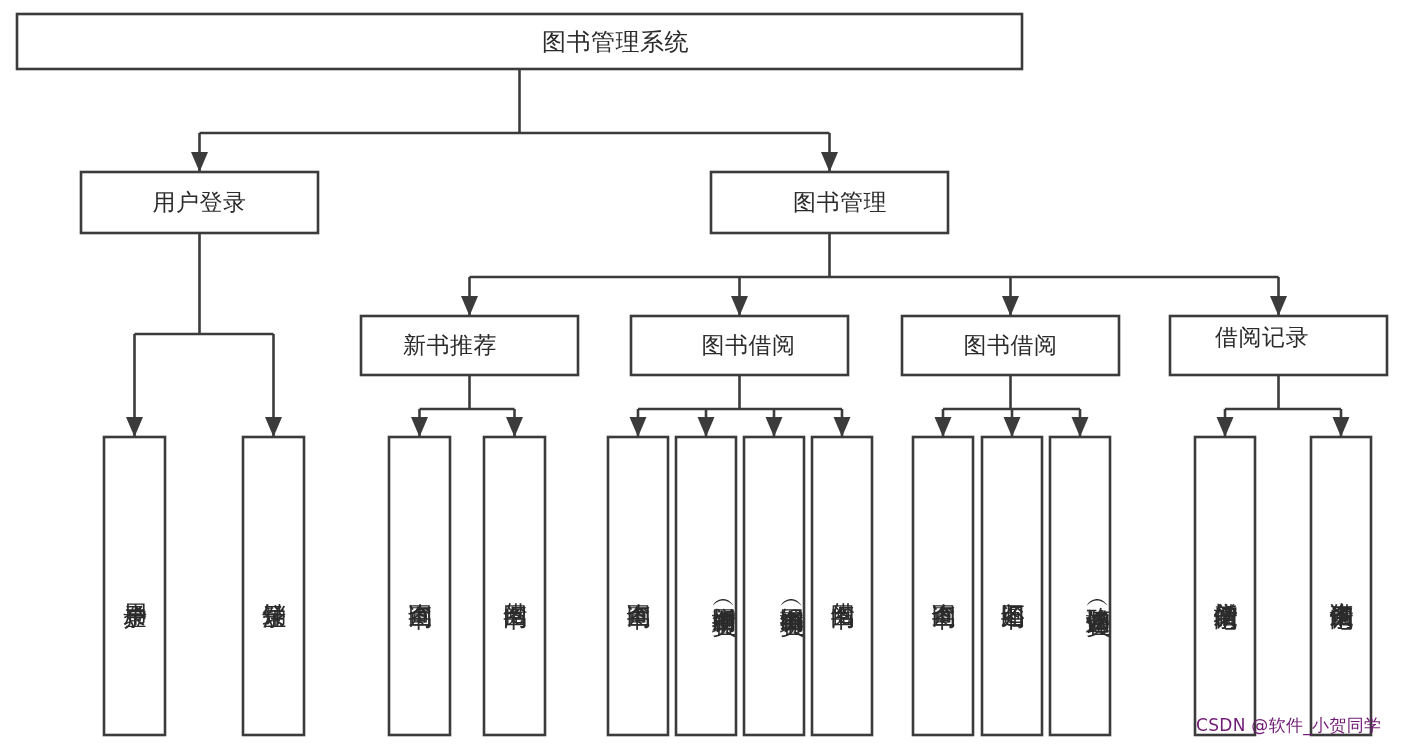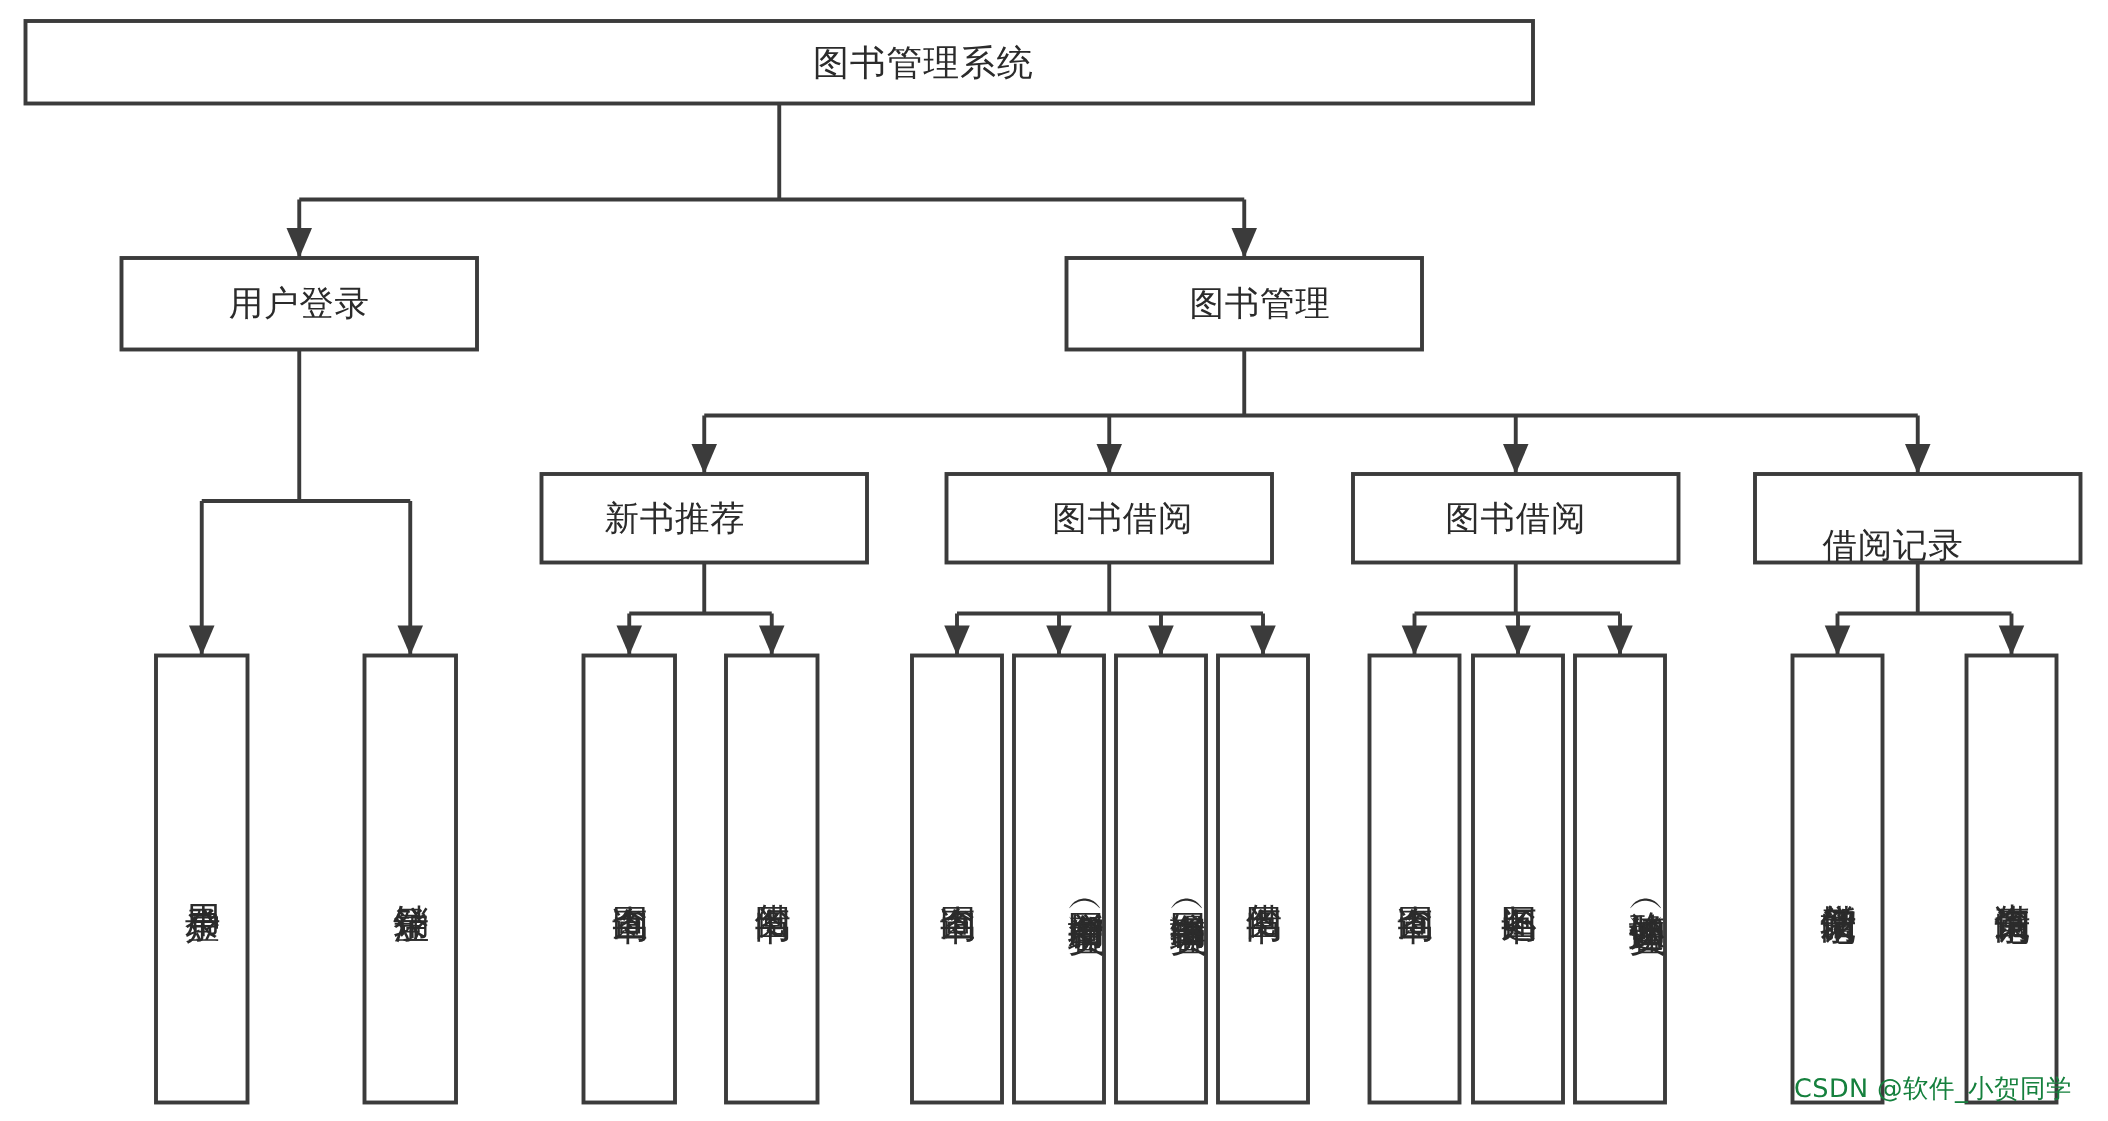--- a/index.html
+++ b/index.html
@@ -69,21 +69,21 @@
     white-space: nowrap;
     pointer-events: none;
     padding-top: 6px;
   }
   .node-label-v.center-v {
     align-items: center;
     padding-top: 0;
   }
   .watermark {
     position: absolute;
-    color: #15803d;
+    color: #701a75;
     font-size: 17px;
     white-space: nowrap;
     letter-spacing: 0.3px;
   }
 </style>
 </head>
 <body>
 
 <div id="diagram-root">
 
@@ -166,21 +166,21 @@
       </g>
   </svg>
 
   <div id="labels-layer">
       <div class="node-label-h node-label-root" style="left: 17px; top: 14px; width: 1197px; height: 55px;">图书管理系统</div>
       <div class="node-label-h" style="left: 81px; top: 172px; width: 237px; height: 61px;">用户登录</div>
       <div class="node-label-h" style="left: 711px; top: 172px; width: 258px; height: 61px;">图书管理</div>
       <div class="node-label-h" style="left: 361px; top: 316px; width: 178px; height: 59px;">新书推荐</div>
       <div class="node-label-h" style="left: 631px; top: 316px; width: 235px; height: 59px;">图书借阅</div>
       <div class="node-label-h" style="left: 902px; top: 316px; width: 217px; height: 59px;">图书借阅</div>
-      <div class="node-label-h" style="left: 1170px; top: 334px; width: 184px; height: 59px;">借阅记录</div>
+      <div class="node-label-h" style="left: 1170px; top: 308px; width: 184px; height: 59px;">借阅记录</div>
       <div class="node-label-v center-v" style="left: 104px; top: 437px; width: 61px; height: 298px;">用户登录</div>
       <div class="node-label-v center-v" style="left: 243px; top: 437px; width: 61px; height: 298px;">注销登录</div>
       <div class="node-label-v center-v" style="left: 389px; top: 437px; width: 61px; height: 298px;">查询图书</div>
       <div class="node-label-v center-v" style="left: 484px; top: 437px; width: 61px; height: 298px;">借阅图书</div>
       <div class="node-label-v center-v" style="left: 608px; top: 437px; width: 60px; height: 298px;">查询图书</div>
       <div class="node-label-v" style="left: 676px; top: 437px; width: 60px; height: 298px;">新增图书（管理员）</div>
       <div class="node-label-v" style="left: 744px; top: 437px; width: 60px; height: 298px;">编辑图书（管理员）</div>
       <div class="node-label-v center-v" style="left: 812px; top: 437px; width: 60px; height: 298px;">借阅图书</div>
       <div class="node-label-v center-v" style="left: 913px; top: 437px; width: 60px; height: 298px;">查询图书</div>
       <div class="node-label-v center-v" style="left: 982px; top: 437px; width: 60px; height: 298px;">归还图书</div>

